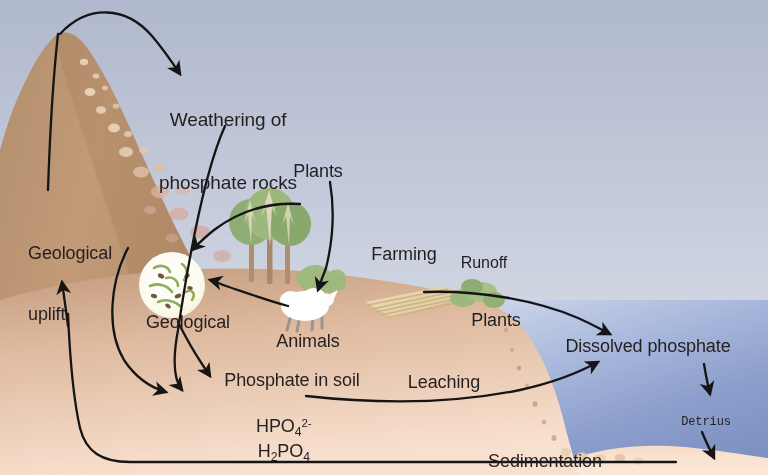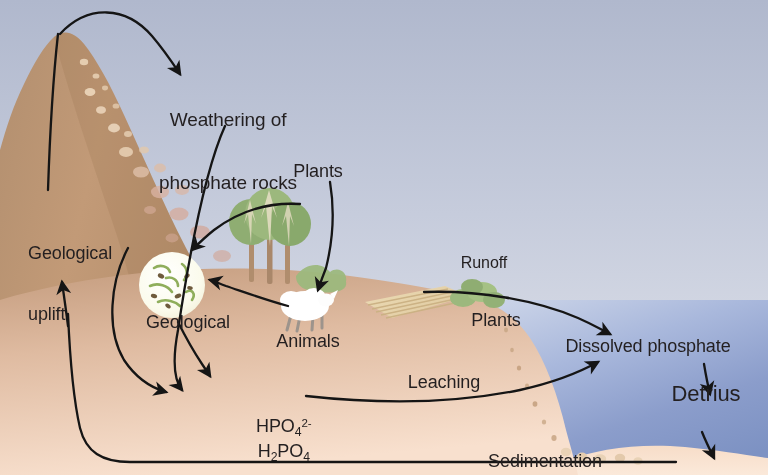--- a/index.html
+++ b/index.html
@@ -246,38 +246,40 @@
     <div>Geological</div>
     <div>uplift</div>
   </div>
 
   <div class="lbl c" style="left:283px; top:161px; width:70px; font-size:18px;">Plants</div>
 
   <div class="lbl c" style="left:124px; top:312px; width:128px; font-size:18px;">Geological</div>
 
   <div class="lbl c" style="left:268px; top:331px; width:80px; font-size:18px;">Animals</div>
 
+  <div class="lbl c" style="left:360px; top:244px; width:88px; font-size:18px;">Farming</div>
 
   <div class="lbl c" style="left:447px; top:254px; width:74px; font-size:16px;">Runoff</div>
 
   <div class="lbl c" style="left:461px; top:310px; width:70px; font-size:18px;">Plants</div>
 
+  <div class="lbl c" style="left:206px; top:370px; width:172px; font-size:18px;">Phosphate in soil</div>
 
   <div class="lbl c" style="left:214px; top:396px; width:120px; font-size:18px;">
     <span>HPO</span><span class="sub">4</span><span class="sup">2-</span>
   </div>
 
   <div class="lbl c" style="left:214px; top:421px; width:120px; font-size:18px;">
     <span>H</span><span class="sub">2</span><span>PO</span><span class="sub">4</span>
   </div>
 
   <div class="lbl c" style="left:398px; top:372px; width:92px; font-size:18px;">Leaching</div>
 
   <div class="lbl c" style="left:461px; top:411px; width:168px; font-size:18px;">
     <div>Sedimentation</div>
     
   </div>
 
   <div class="lbl c" style="left:552px; top:336px; width:192px; font-size:18px;">Dissolved phosphate</div>
 
-  <div class="lbl c" style="left:666px; top:382px; width:80px; font-size:22px;">Detrius</div>
+  <div class="lbl c" style="left:666px; top:416px; width:80px; font-size:12px;font-family:Liberation Mono, monospace;">Detrius</div>
 
 </div>
 
 </body></html>

